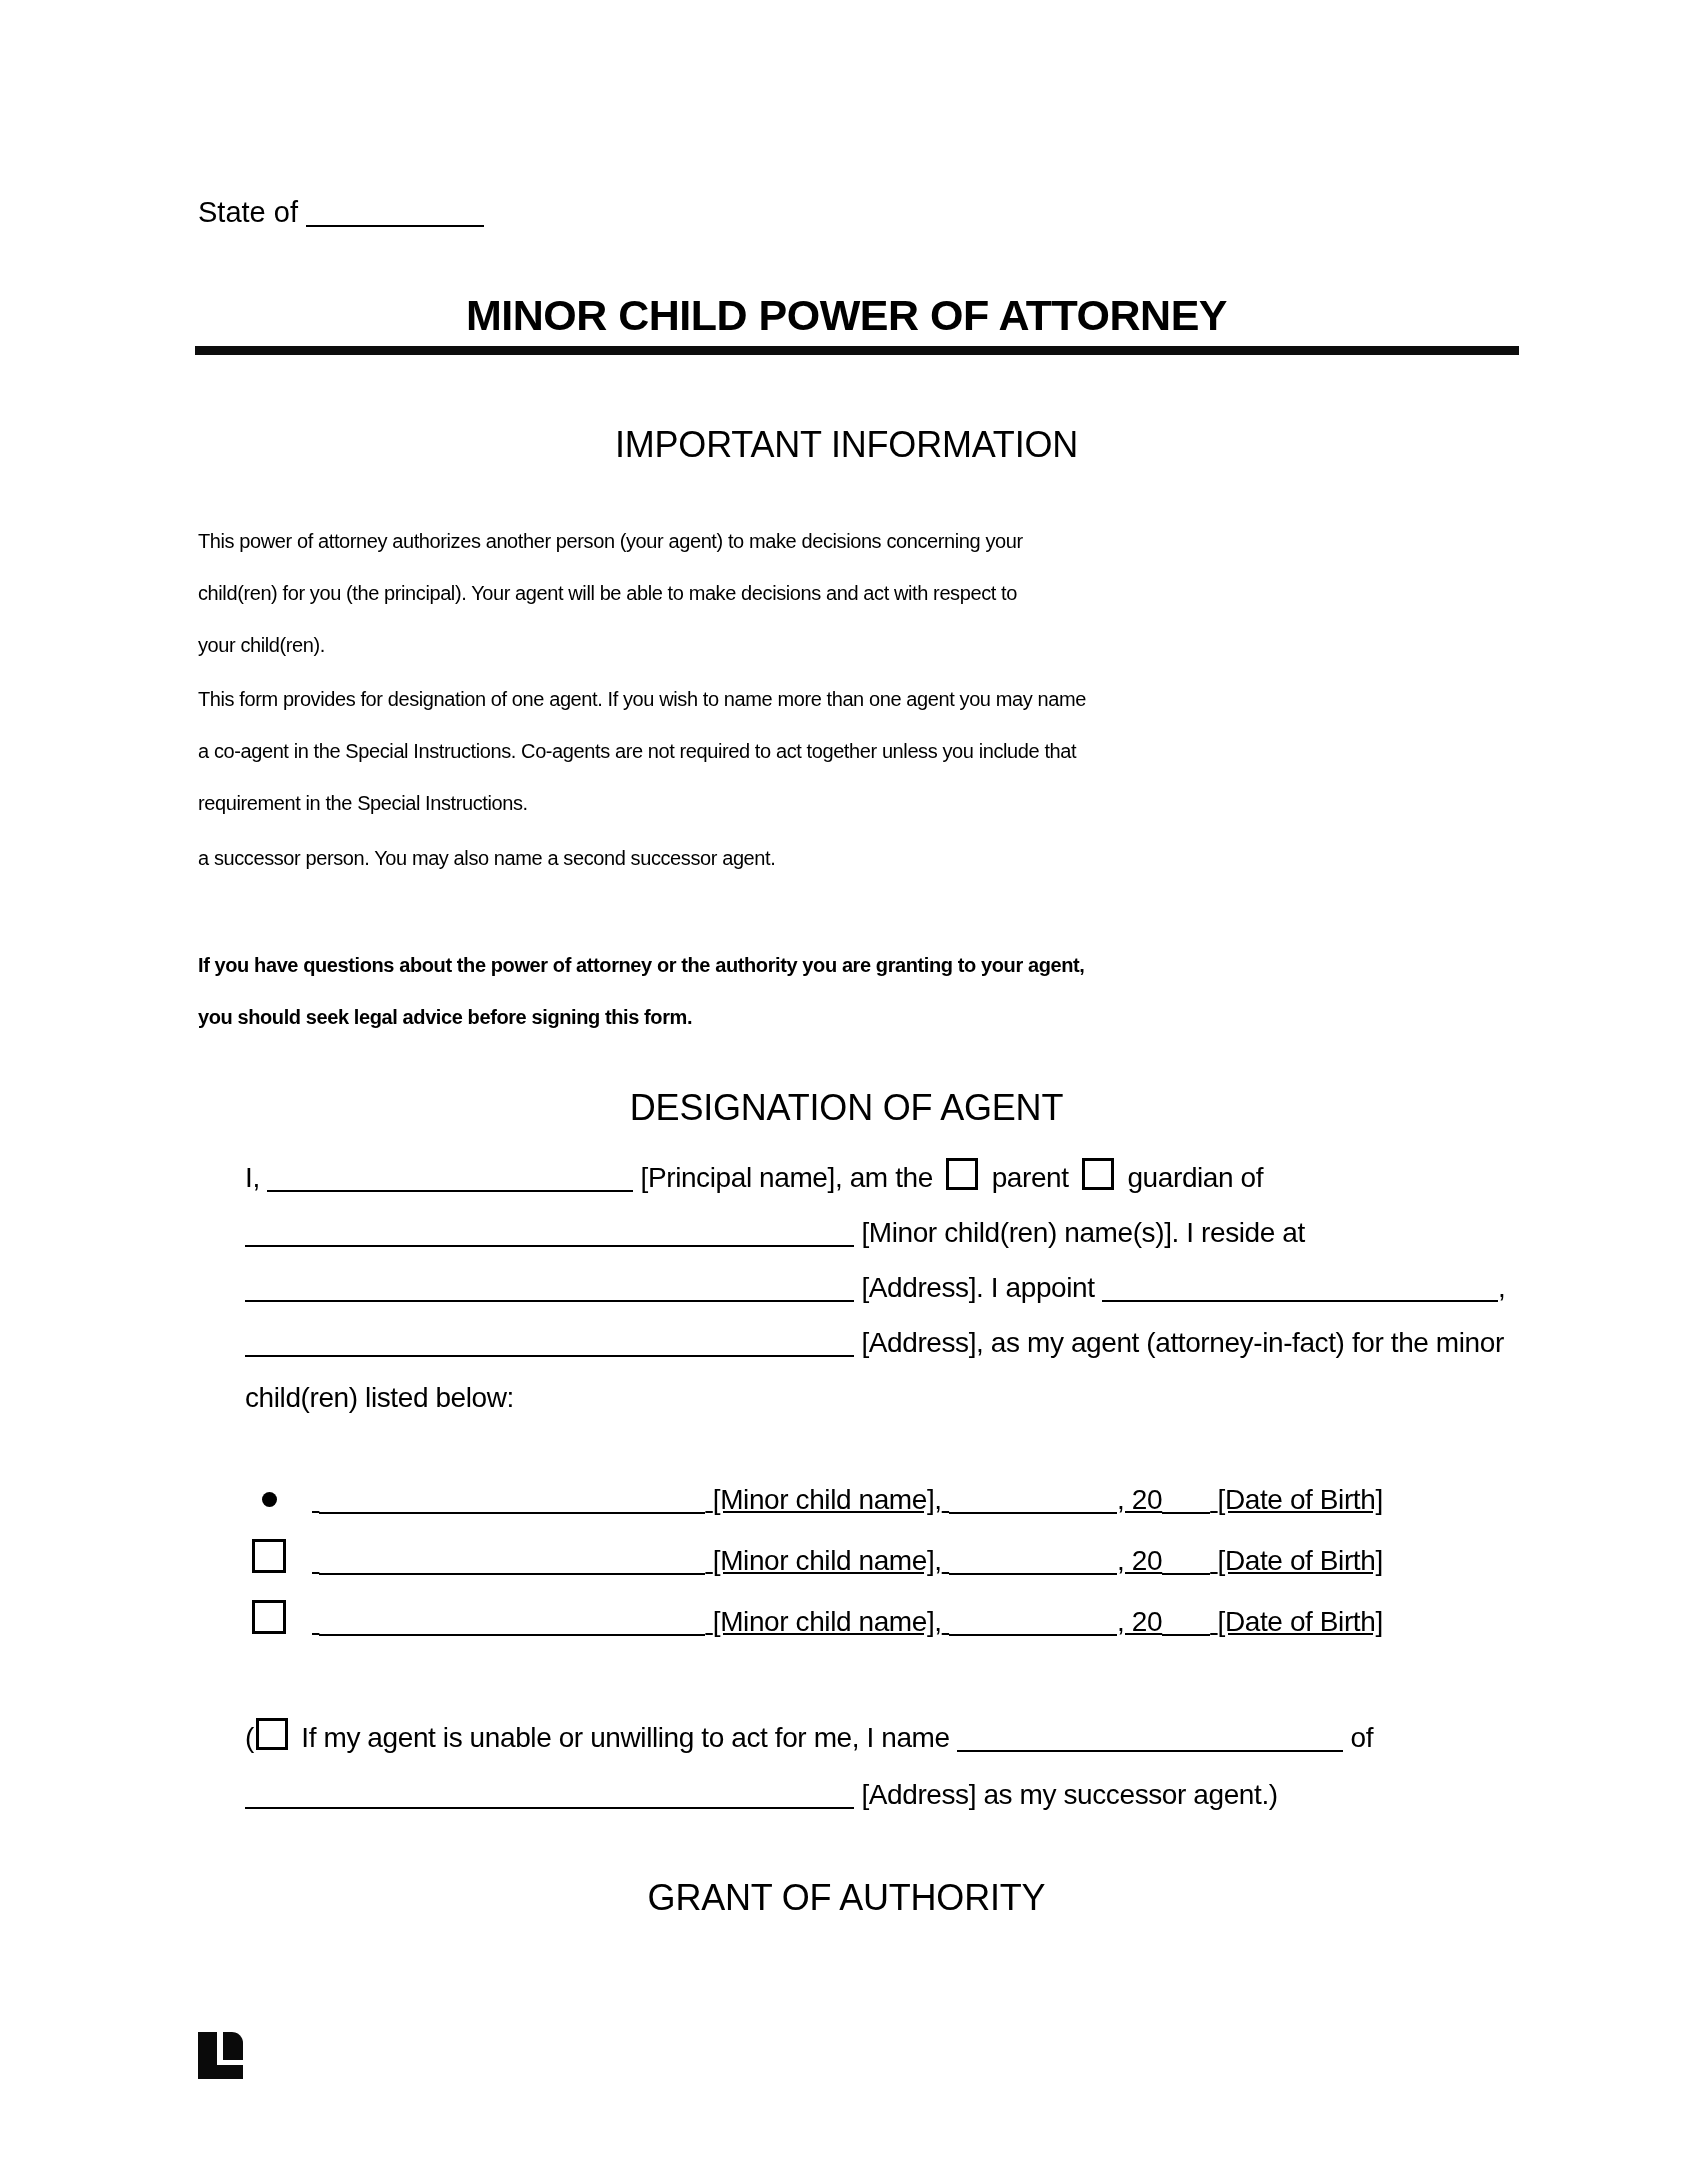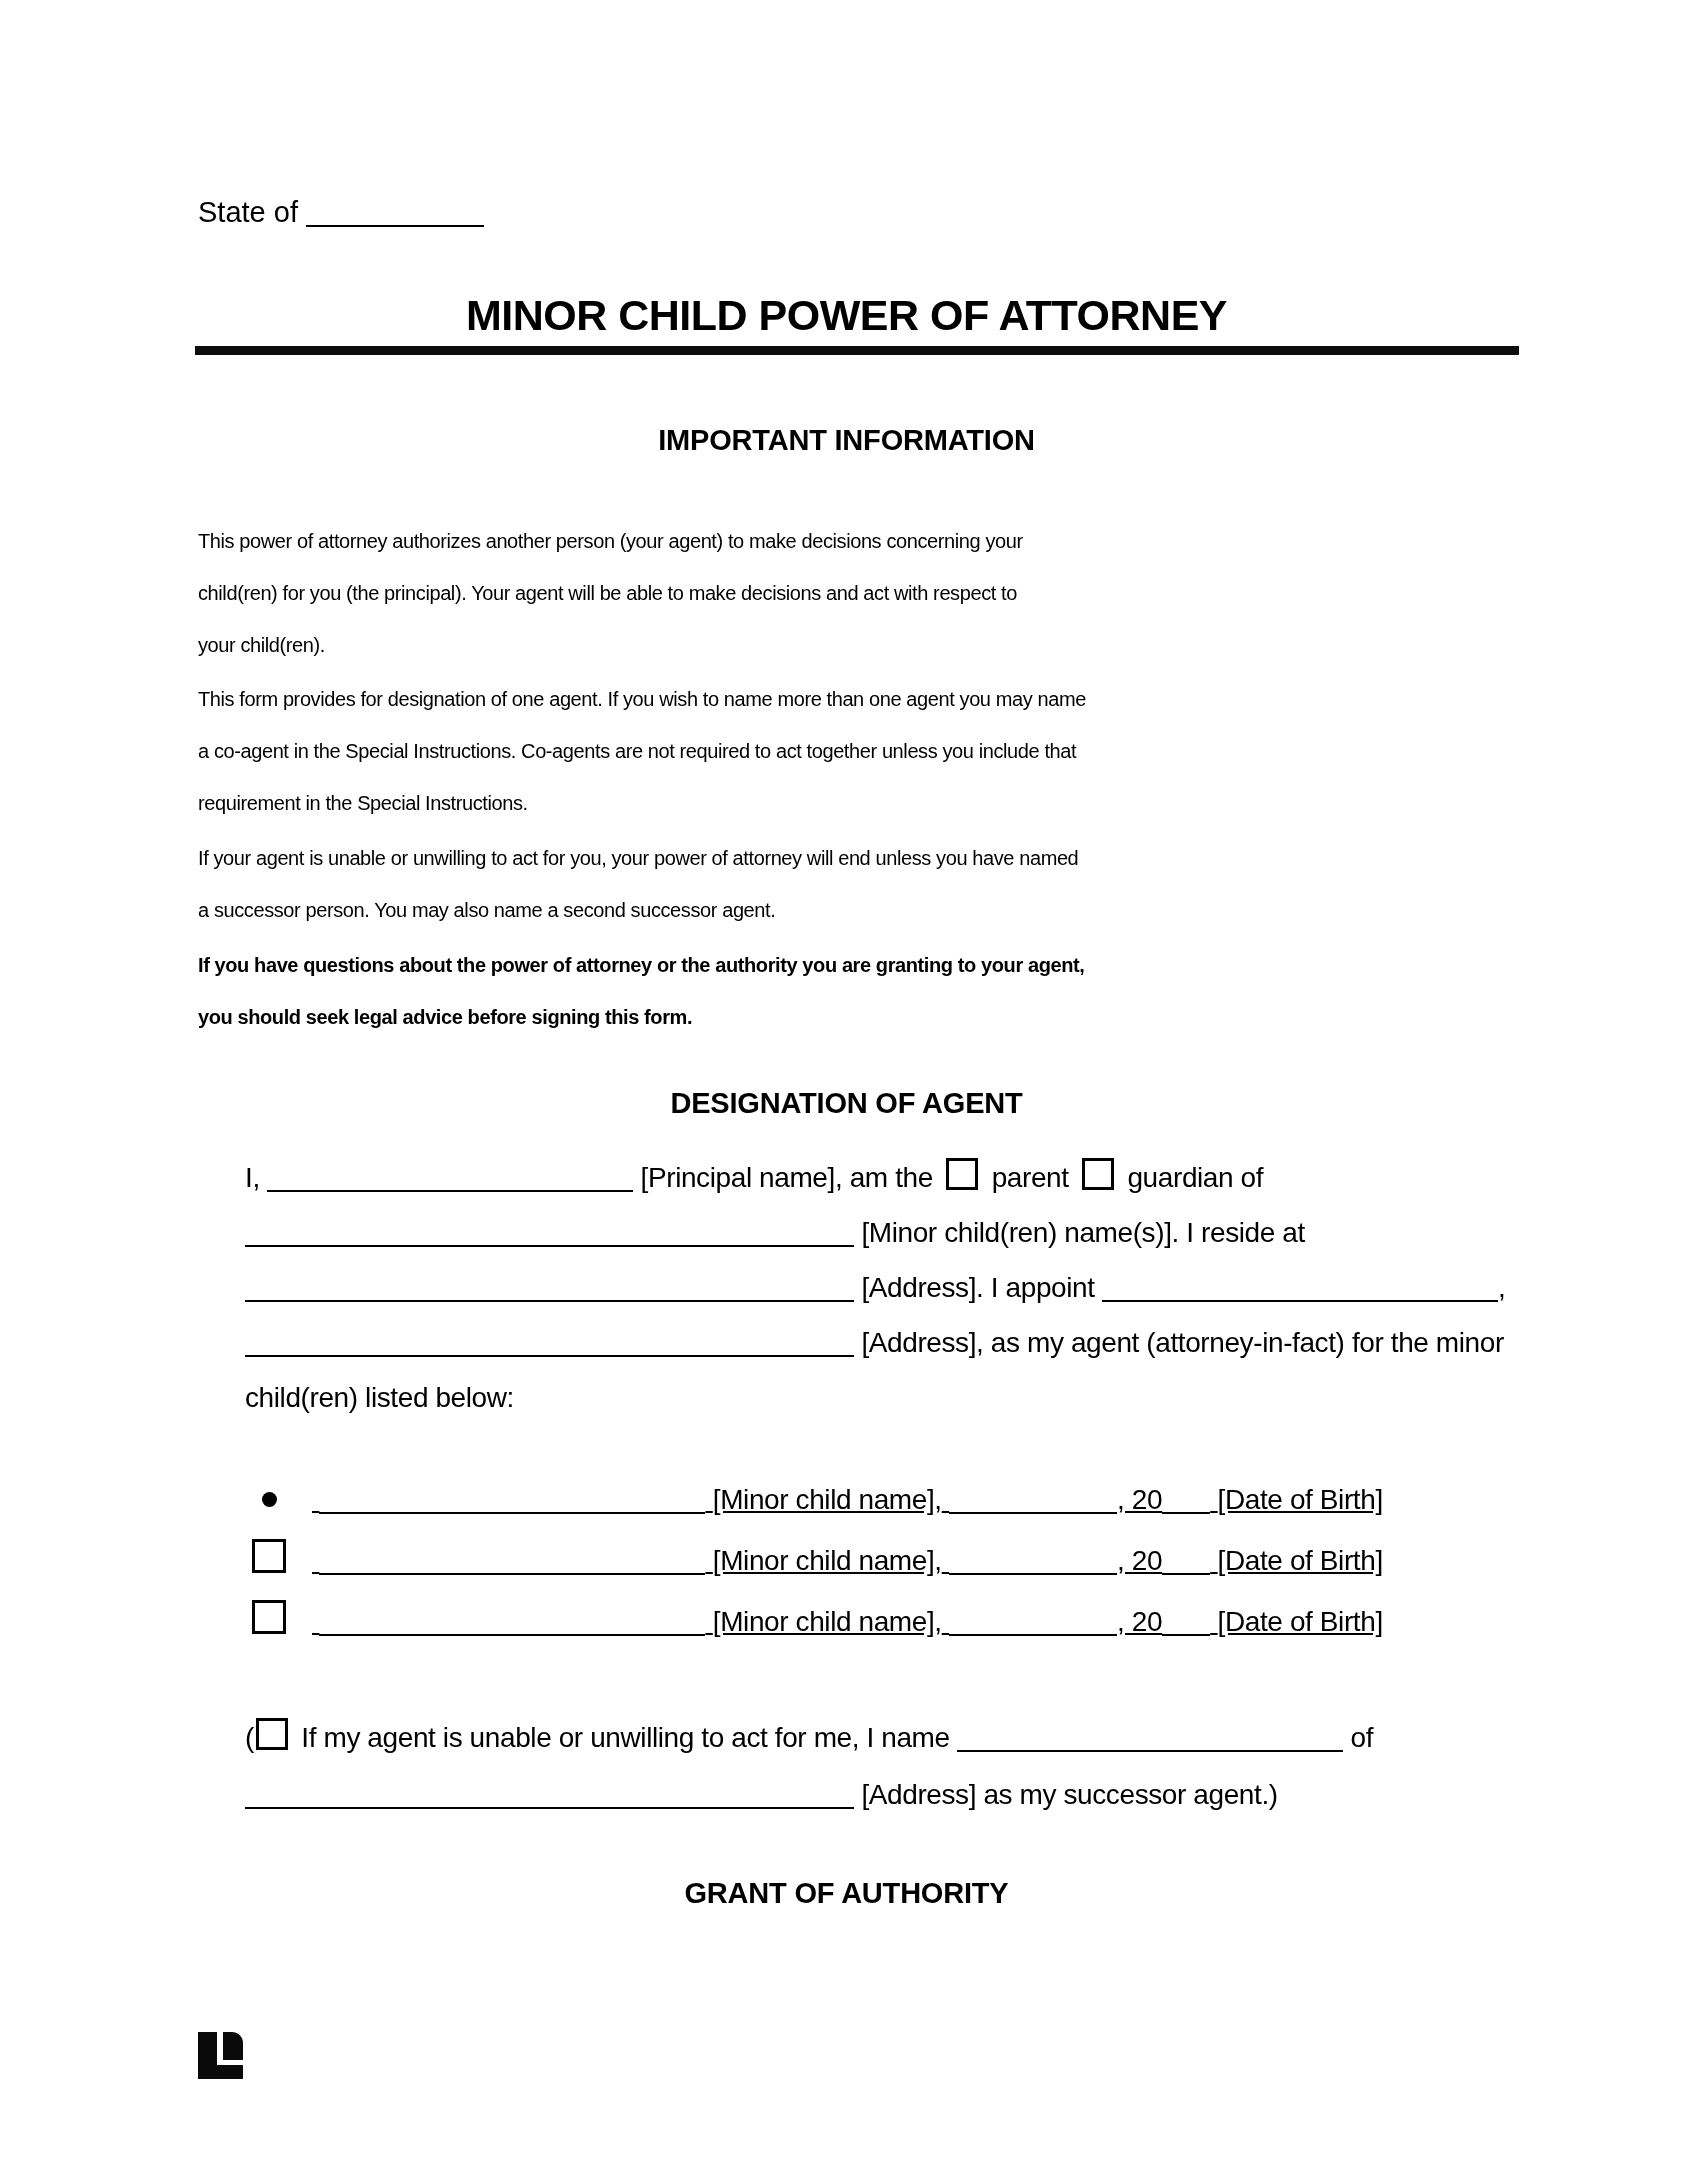--- a/index.html
+++ b/index.html
@@ -2,21 +2,21 @@
 <html><head>
 <meta charset="utf-8">
 <style>
   html,body{margin:0;padding:0;}
   body{
     width:1683px;height:2178px;background:#ffffff;position:relative;
     font-family:"Liberation Sans", sans-serif;color:#000000;
   }
   .abs{position:absolute;}
   .center-block{left:198px;width:1297px;text-align:center;}
-  .heading{font-weight:bold;font-size:29px;letter-spacing:-0.2px;}
+  .heading{font-weight:normal;font-size:36px;letter-spacing:-0.2px;}
   .title{left:198px;width:1297px;text-align:center;font-weight:bold;font-size:43px;letter-spacing:-0.5px;}
   .rule{left:195px;width:1324px;height:9px;background:#0d0d0d;}
   .state-line{left:198px;font-size:29px;line-height:36px;white-space:nowrap;}
   .para{left:198px;}
   .body-line{font-size:20px;line-height:52px;letter-spacing:-0.4px;white-space:nowrap;}
   .bold .body-line{font-weight:bold;}
   .fill-block{left:211px;margin-left:34px;}
   .fill-line{font-size:28px;line-height:55px;letter-spacing:-0.4px;white-space:nowrap;}
   .succ .fill-line{line-height:57px;}
   .blank{display:inline-block;border-bottom:2px solid #000;height:30px;vertical-align:-5px;}
@@ -53,21 +53,20 @@
   <div class="body-line">your child(ren).</div>
 </div>
 
 <div class="abs para" style="top:673px;">
   <div class="body-line">This form provides for designation of one agent. If you wish to name more than one agent you may name</div>
   <div class="body-line">a co-agent in the Special Instructions. Co-agents are not required to act together unless you include that</div>
   <div class="body-line">requirement in the Special Instructions.</div>
 </div>
 
 <div class="abs para" style="top:832px;">
-  <div class="body-line">If your agent is unable or unwilling to act for you, your power of attorney will end unless you have named</div>
   <div class="body-line">a successor person. You may also name a second successor agent.</div>
 </div>
 
 <div class="abs para bold" style="top:939px;">
   <div class="body-line">If you have questions about the power of attorney or the authority you are granting to your agent,</div>
   <div class="body-line">you should seek legal advice before signing this form.</div>
 </div>
 
 <div class="abs heading center-block" style="top:1087px;">DESIGNATION OF AGENT</div>
 

